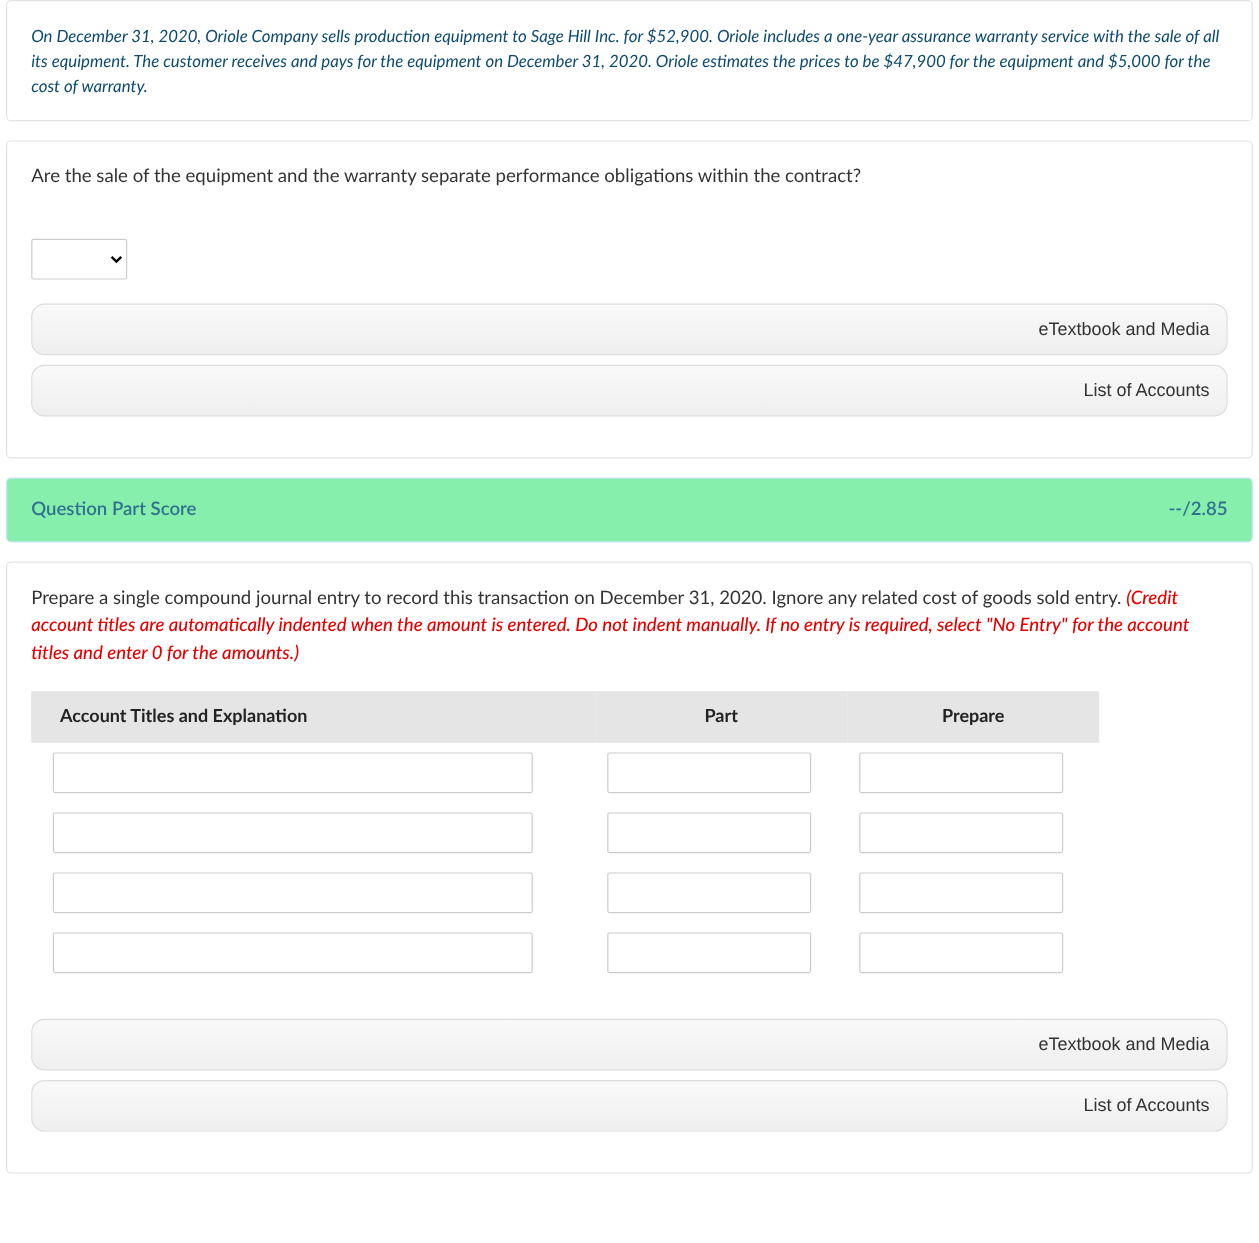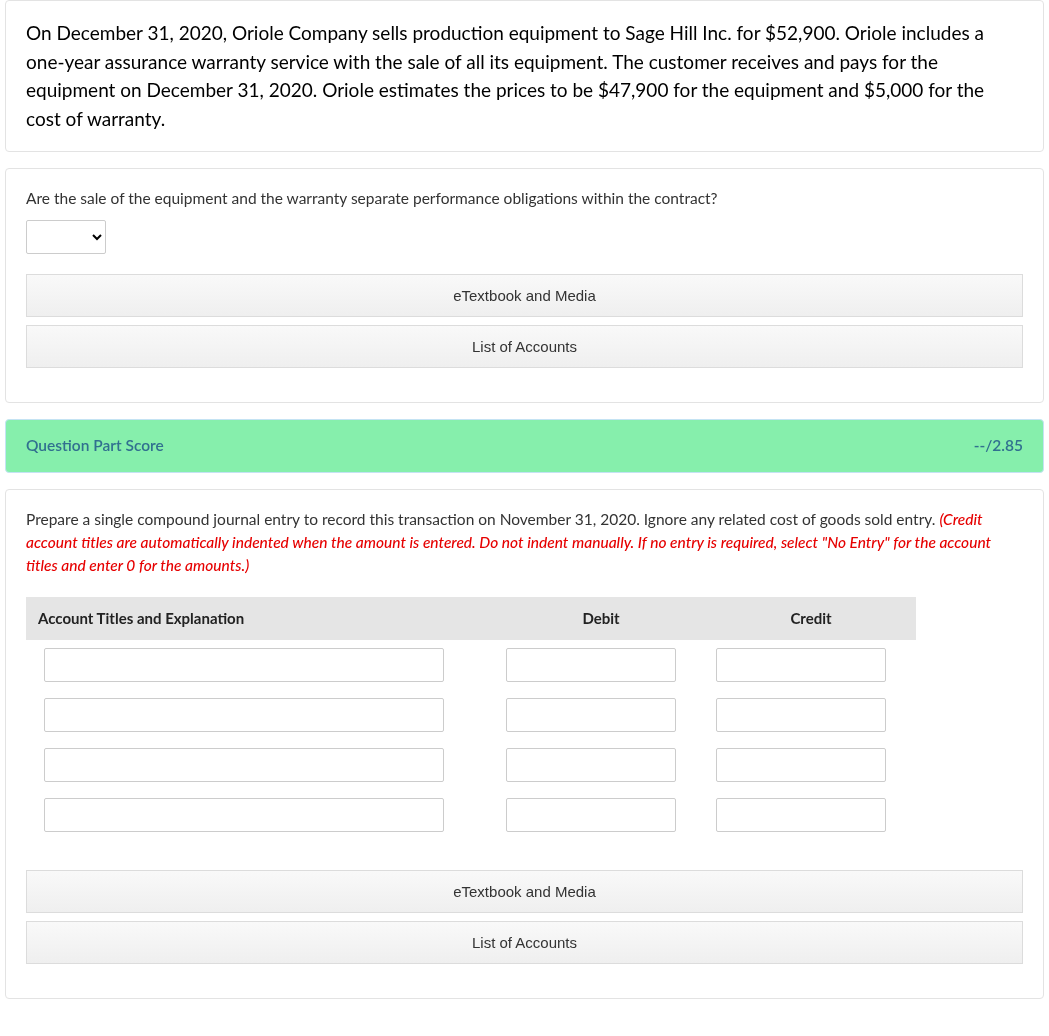--- a/index.html
+++ b/index.html
@@ -16,48 +16,49 @@
       width: 1049px;
     }
     .card {
       border: 1px solid #e3e3e3;
       border-radius: 4px;
       background: #ffffff;
       margin: 0 5px 16px 5px;
       padding: 18px 20px;
     }
     .problem-text {
-      color: #000000;
-      font-size: 19px;
+      color: #0c4a6e;
+      font-size: 14px;
+      font-style: italic;
     }
     .question-text {
       color: #333;
       font-size: 15.5px;
-      margin-bottom: 10px;
+      margin-bottom: 40px;
     }
     select.answer-select {
       width: 80px;
       height: 34px;
       font-size: 14px;
       border: 1px solid #cccccc;
       border-radius: 2px;
       background: #fff;
       margin-bottom: 20px;
       padding: 2px 6px;
     }
     .resource-btn {
       display: block;
       width: 100%;
-      text-align: center;
+      text-align: right;
       padding: 12px 14px;
       font-size: 15px;
       color: #333;
       background: linear-gradient(#f9f9f9, #efefef);
       border: 1px solid #dcdcdc;
-      border-radius: 0;
+      border-radius: 11px;
       margin-bottom: 8px;
       cursor: pointer;
     }
     .resource-btn:last-of-type {
       margin-bottom: 16px;
     }
     .score-bar {
       background: #86efac;
       border: 1px solid #c4e3f3;
       border-radius: 4px;
@@ -85,21 +86,21 @@
     .je-table {
       margin-top: 20px;
       border-collapse: collapse;
     }
     .je-table th {
       background: #e5e5e5;
       text-align: left;
       font-weight: 700;
       font-size: 15px;
       color: #222;
-      padding: 10px 12px;
+      padding: 10px 24px;
     }
     .je-table th.th-acct { width: 470px; }
     .je-table th.th-num  { width: 210px; text-align: center; }
     .je-table td {
       padding: 8px 10px;
       vertical-align: middle;
     }
     .acct-input {
       width: 400px;
       height: 34px;
@@ -138,29 +139,29 @@
   <button class="resource-btn">List of Accounts</button>
 </div>
 
 <div class="score-bar">
   <span>Question Part Score</span>
   <span class="score-value">--/2.85</span>
 </div>
 
 <div class="card">
   <p class="instruction">
-    <span>Prepare a single compound journal entry to record this transaction on November 31, 2020. Ignore any related cost of goods sold entry. </span><span class="red-note">(Credit account titles are automatically indented when the amount is entered. Do not indent manually. If no entry is required, select "No Entry" for the account titles and enter 0 for the amounts.)</span>
+    <span>Prepare a single compound journal entry to record this transaction on December 31, 2020. Ignore any related cost of goods sold entry. </span><span class="red-note">(Credit account titles are automatically indented when the amount is entered. Do not indent manually. If no entry is required, select "No Entry" for the account titles and enter 0 for the amounts.)</span>
   </p>
 
   <table class="je-table">
     <thead>
       <tr>
         <th class="th-acct">Account Titles and Explanation</th>
-        <th class="th-num">Debit</th>
-        <th class="th-num">Credit</th>
+        <th class="th-num">Part</th>
+        <th class="th-num">Prepare</th>
       </tr>
     </thead>
     <tbody>
       <tr>
         <td><input type="text" class="acct-input" value="" style=""></td>
         <td class="num-cell"><input type="text" class="num-input" value="" style=""></td>
         <td class="num-cell"><input type="text" class="num-input" value="" style=""></td>
       </tr>
       <tr>
         <td><input type="text" class="acct-input" value="" style=""></td>

